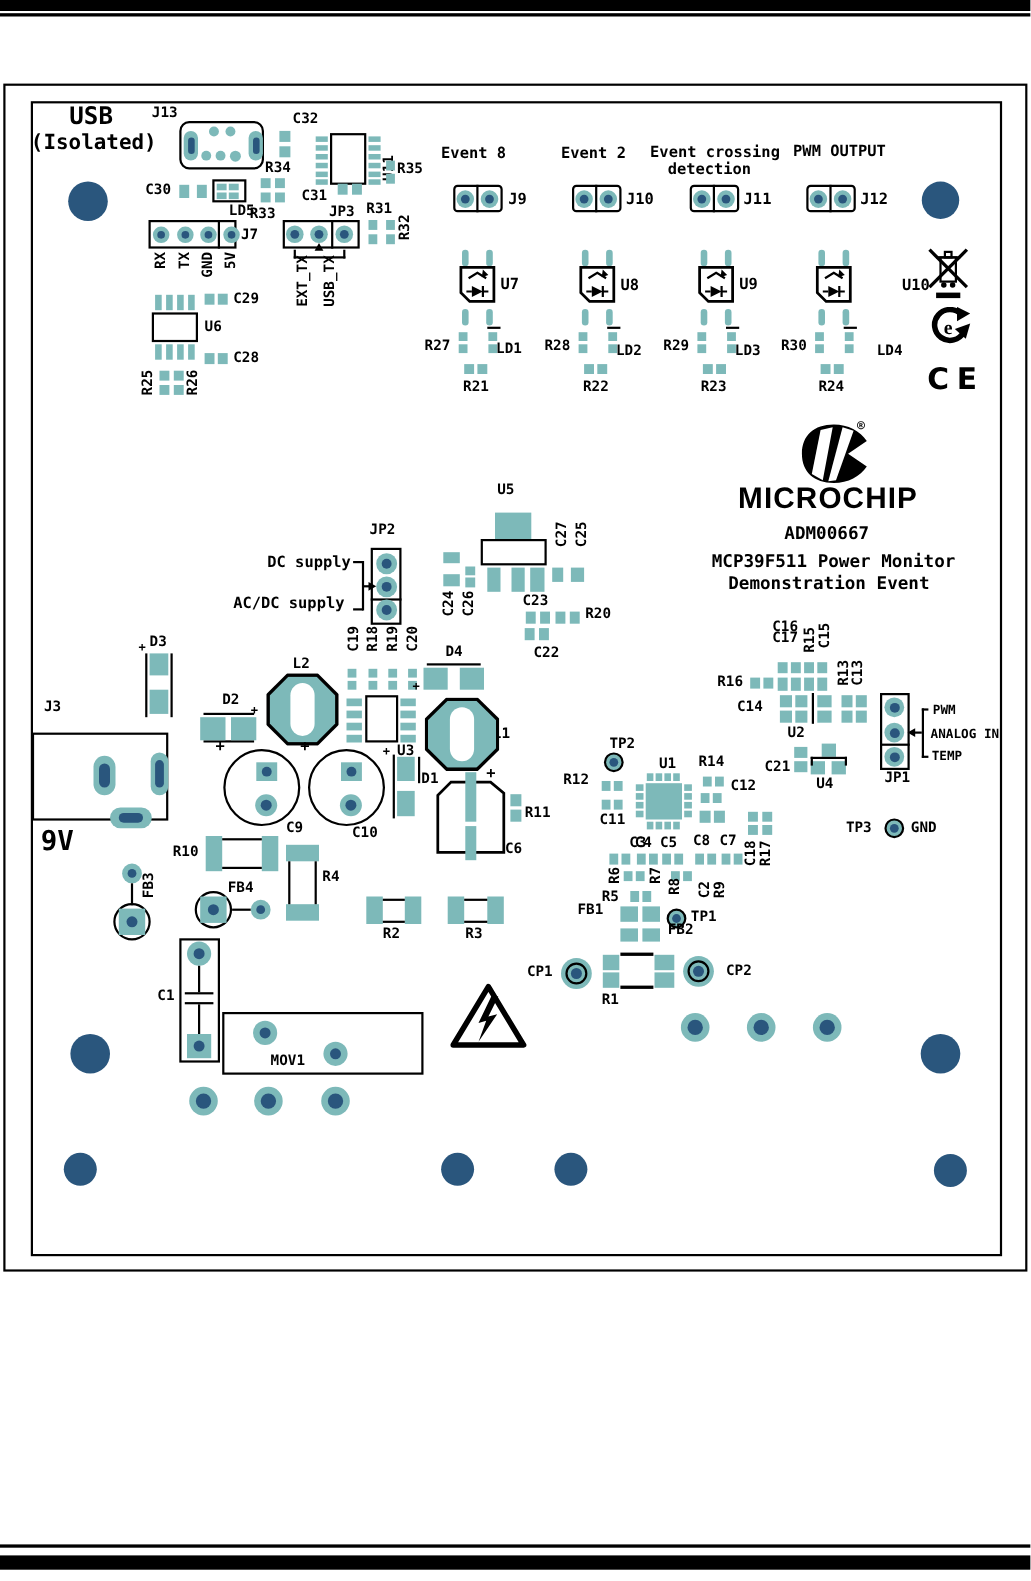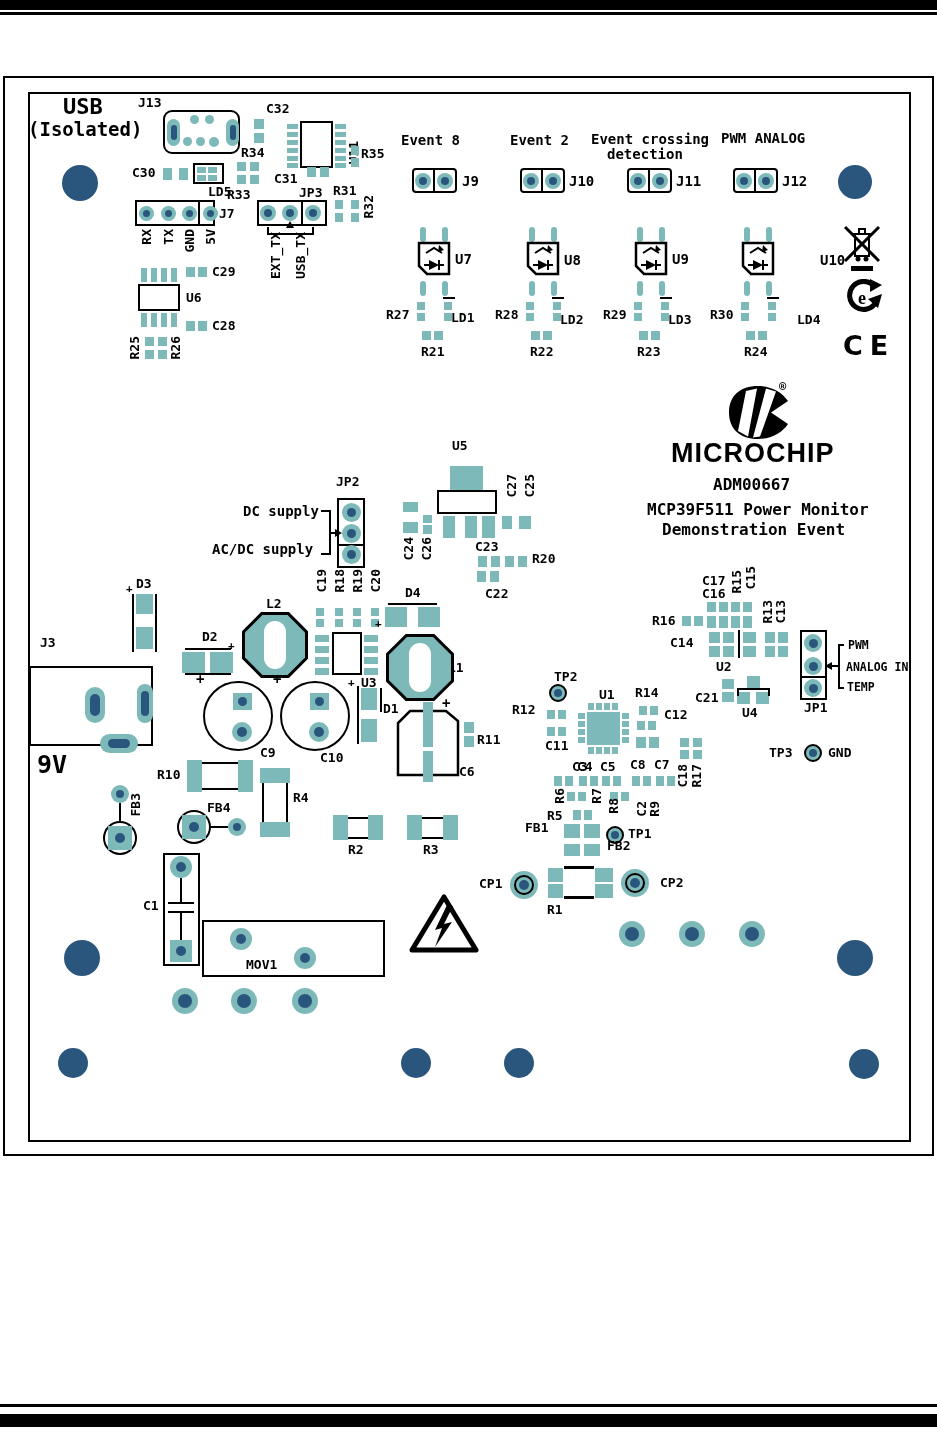--- a/index.html
+++ b/index.html
@@ -182,21 +182,21 @@
   <div class="pad" style="left:145px;top:337px;width:9px;height:9px"></div>
   <div class="pad" style="left:158px;top:337px;width:9px;height:9px"></div>
   <div class="pad" style="left:145px;top:350px;width:9px;height:9px"></div>
   <div class="pad" style="left:158px;top:350px;width:9px;height:9px"></div>
   <span class="lbl rot" style="left:169px;top:336px">R26</span>
 
   <span class="lbl h14" style="left:401px;top:133px">Event 8</span>
   <span class="lbl h14" style="left:510px;top:133px">Event 2</span>
   <span class="lbl h14" style="left:591px;top:132px">Event crossing</span>
   <span class="lbl h14" style="left:607px;top:147px">detection</span>
-  <span class="lbl h14" style="left:721px;top:131px">PWM ANALOG</span>
+  <span class="lbl h14" style="left:721px;top:131px">PWM OUTPUT</span>
 
   <div class="outt" style="left:412px;top:168px;width:45px;height:25px;border-radius:4px"></div>
   <div class="line" style="left:433px;top:168px;width:2px;height:25px"></div>
   <div class="padr" style="left:415px;top:173px;width:16px;height:16px"></div>
   <div class="navy" style="left:419px;top:177px;width:8px;height:8px"></div>
   <div class="padr" style="left:437px;top:173px;width:16px;height:16px"></div>
   <div class="navy" style="left:441px;top:177px;width:8px;height:8px"></div>
   <span class="lbl h14" style="left:462px;top:174px">J9</span>
 
   <div class="outt" style="left:520px;top:168px;width:45px;height:25px;border-radius:4px"></div>
@@ -624,21 +624,21 @@
   <div class="pad" style="left:595px;top:884px;width:18px;height:14px"></div>
   <div class="line" style="left:564px;top:866px;width:30px;height:3px"></div>
   <div class="line" style="left:564px;top:896px;width:30px;height:3px"></div>
   <span class="lbl" style="left:547px;top:903px">R1</span>
   <div class="padr" style="left:621px;top:869px;width:28px;height:28px"></div>
   <div class="ringt" style="left:625px;top:873px;width:20px;height:20px"></div>
   <div class="navy" style="left:630px;top:878px;width:10px;height:10px"></div>
   <span class="lbl" style="left:660px;top:876px">CP2</span>
 
   <span class="lbl" style="left:702px;top:574px">C17</span>
-  <span class="lbl" style="left:702px;top:587px">C16</span>
+  <span class="lbl" style="left:702px;top:564px">C16</span>
   <span class="lbl rot" style="left:730px;top:570px">R15</span>
   <span class="lbl rot" style="left:744px;top:566px">C15</span>
   <span class="lbl" style="left:652px;top:614px">R16</span>
   <div class="pad" style="left:682px;top:616px;width:9px;height:10px"></div>
   <div class="pad" style="left:694px;top:616px;width:9px;height:10px"></div>
   <div class="pad" style="left:707px;top:602px;width:9px;height:10px"></div>
   <div class="pad" style="left:719px;top:602px;width:9px;height:10px"></div>
   <div class="pad" style="left:731px;top:602px;width:9px;height:10px"></div>
   <div class="pad" style="left:743px;top:602px;width:9px;height:10px"></div>
   <div class="pad" style="left:707px;top:616px;width:9px;height:12px"></div>

